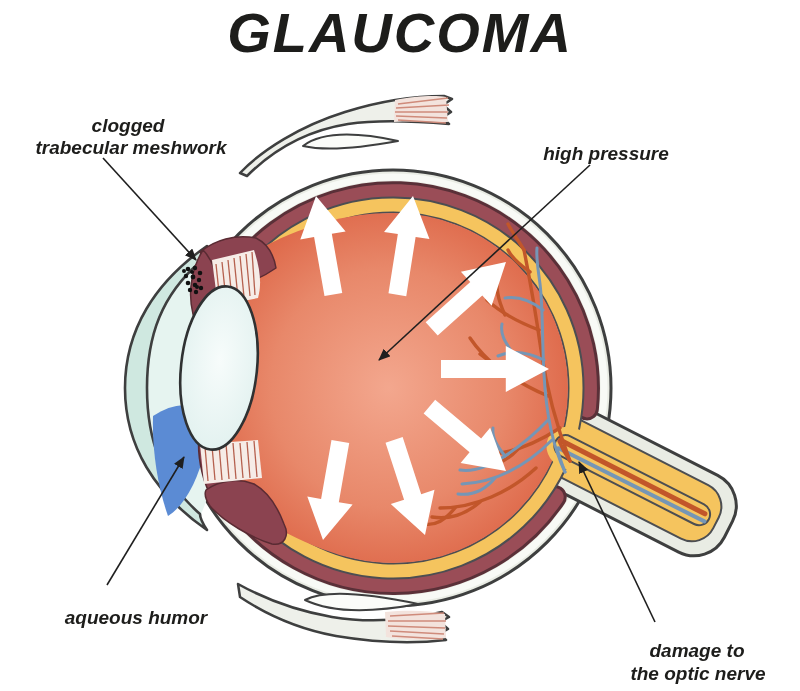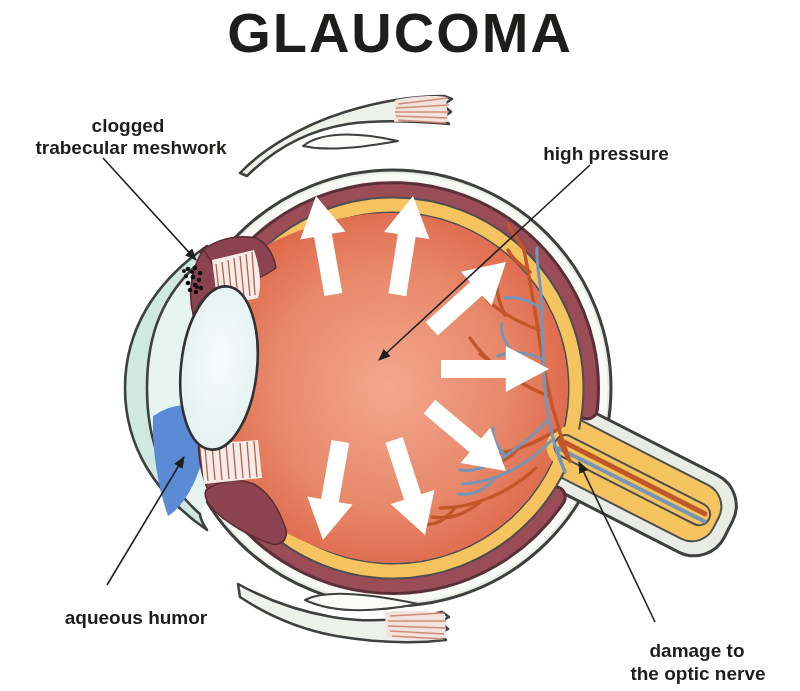--- a/index.html
+++ b/index.html
@@ -1,17 +1,17 @@
 <!DOCTYPE html>
 <html><head>
 <meta charset="utf-8">
 <style>
   html,body{margin:0;padding:0;background:#ffffff;}
   .stage{position:relative;width:800px;height:691px;background:#fff;overflow:hidden;
-         font-family:"Liberation Sans", sans-serif;}
+         font-family:"Liberation Sans", sans-serif;font-style:italic;}
   svg{display:block;}
   .title-text{font-family:"Liberation Sans", sans-serif;font-weight:bold;font-size:56px;letter-spacing:2px;}
   .label-text{font-family:"Liberation Sans", sans-serif;font-weight:bold;font-size:19px;}
 </style>
 </head>
 <body>
 
 <div class="stage">
 <svg width="800" height="691" viewBox="0 0 800 691">
   <defs>

